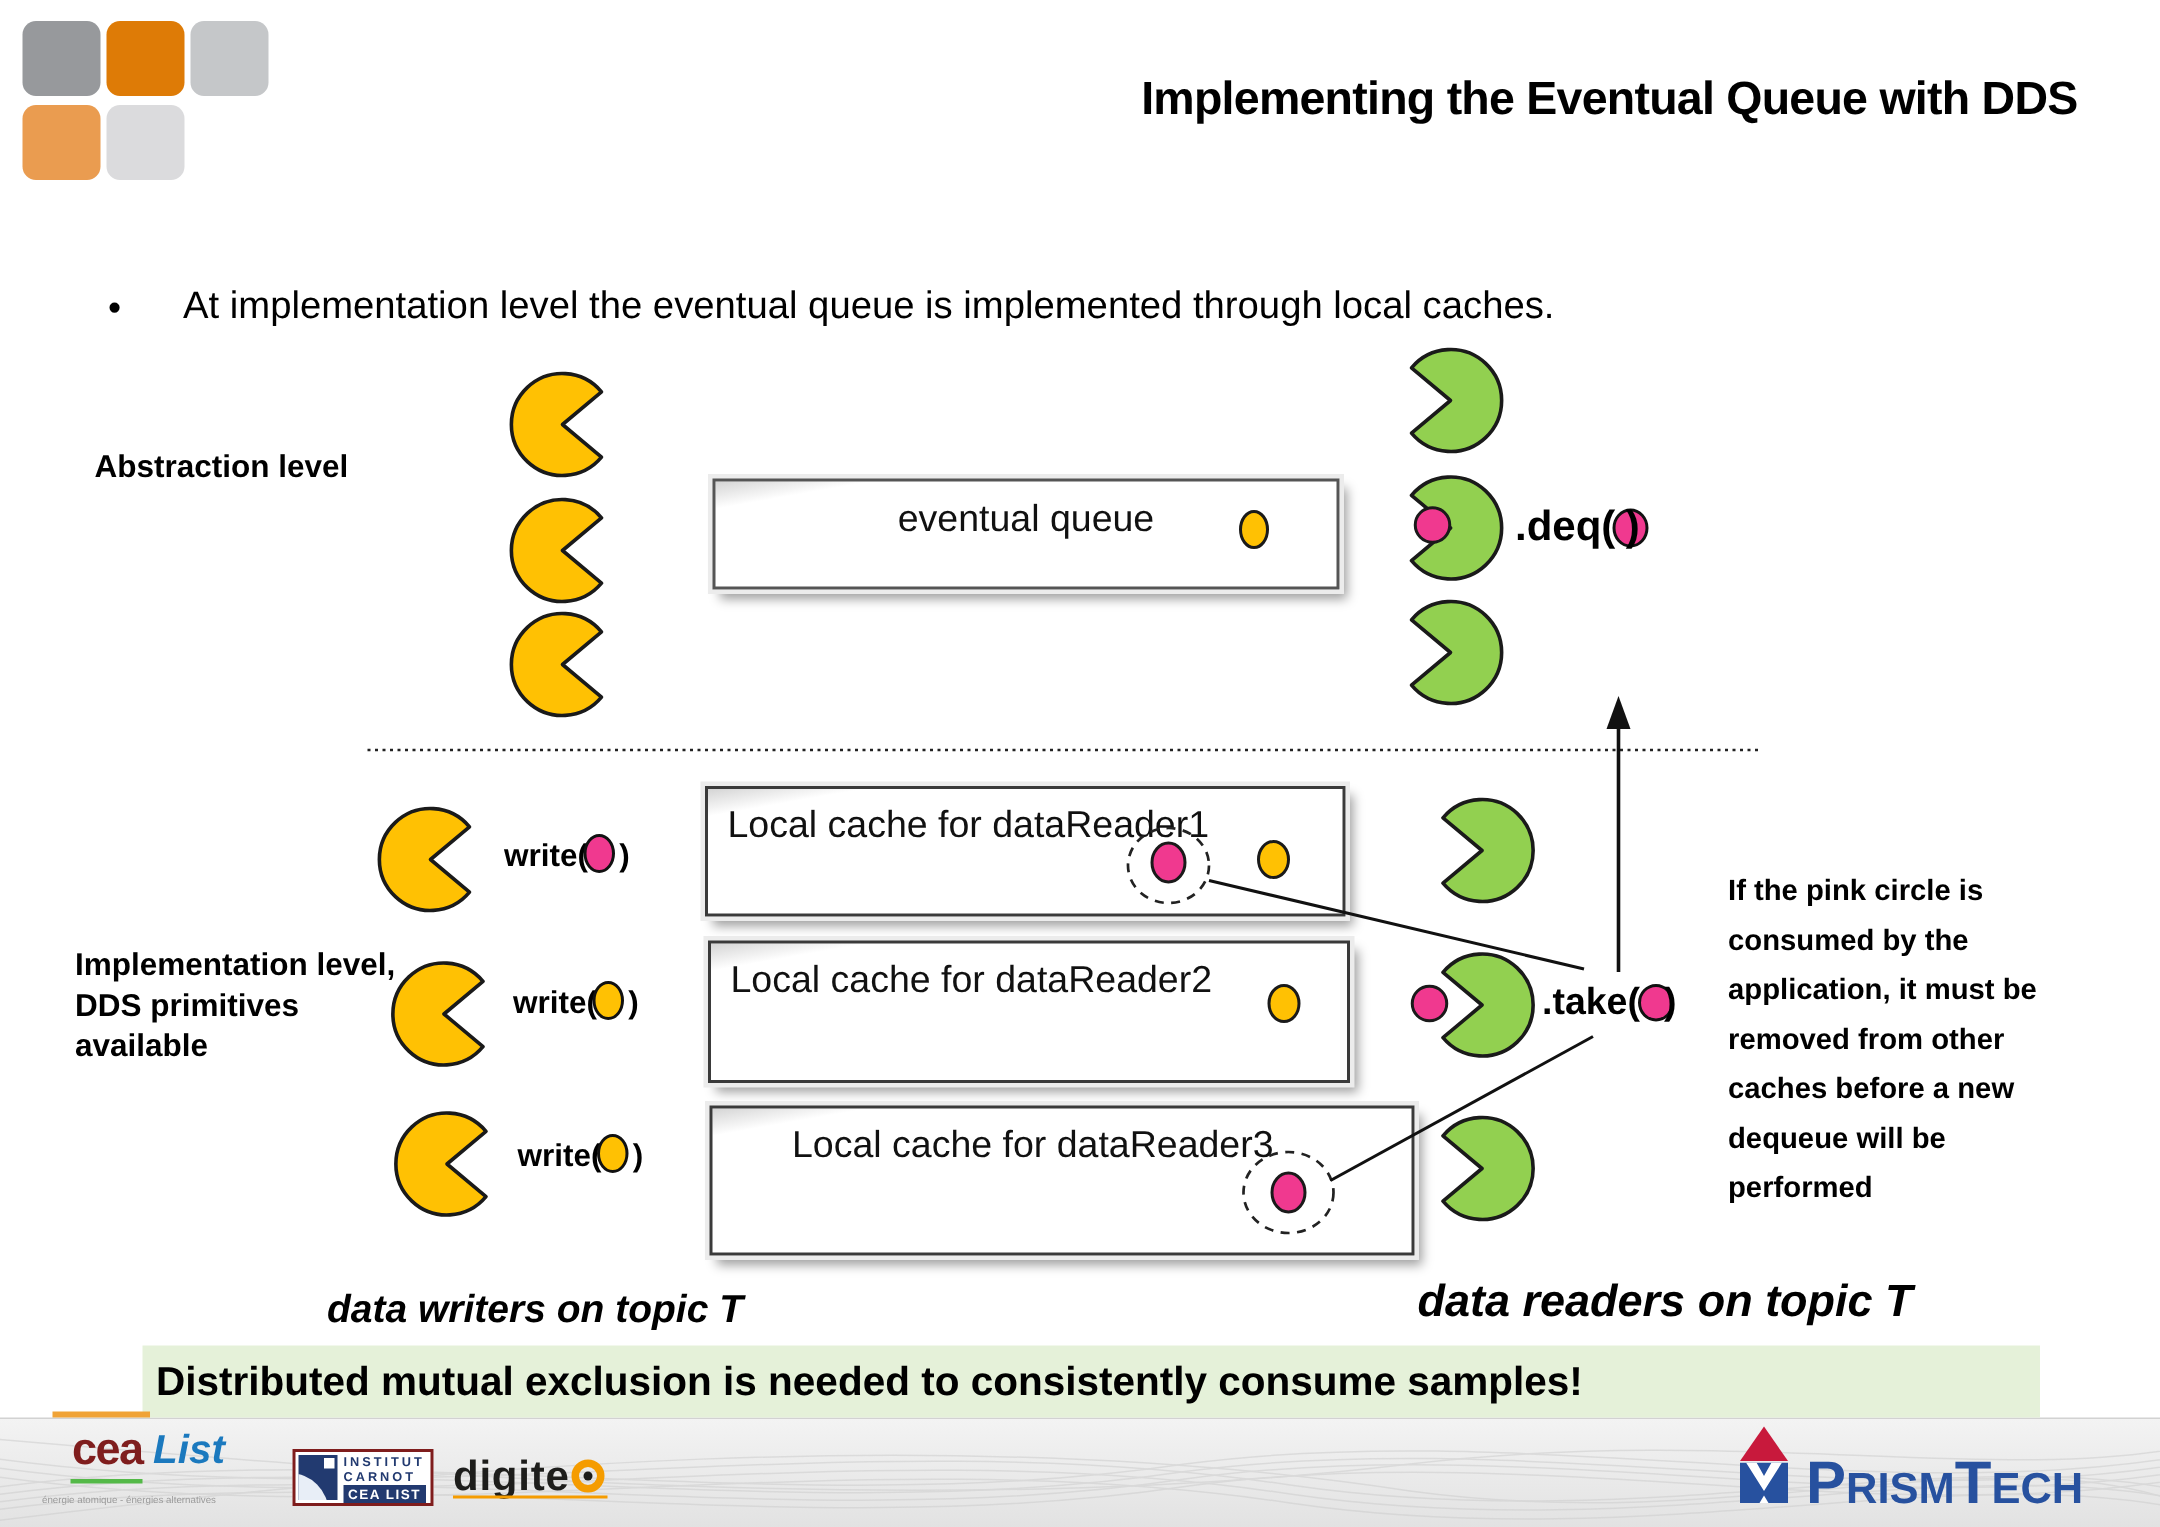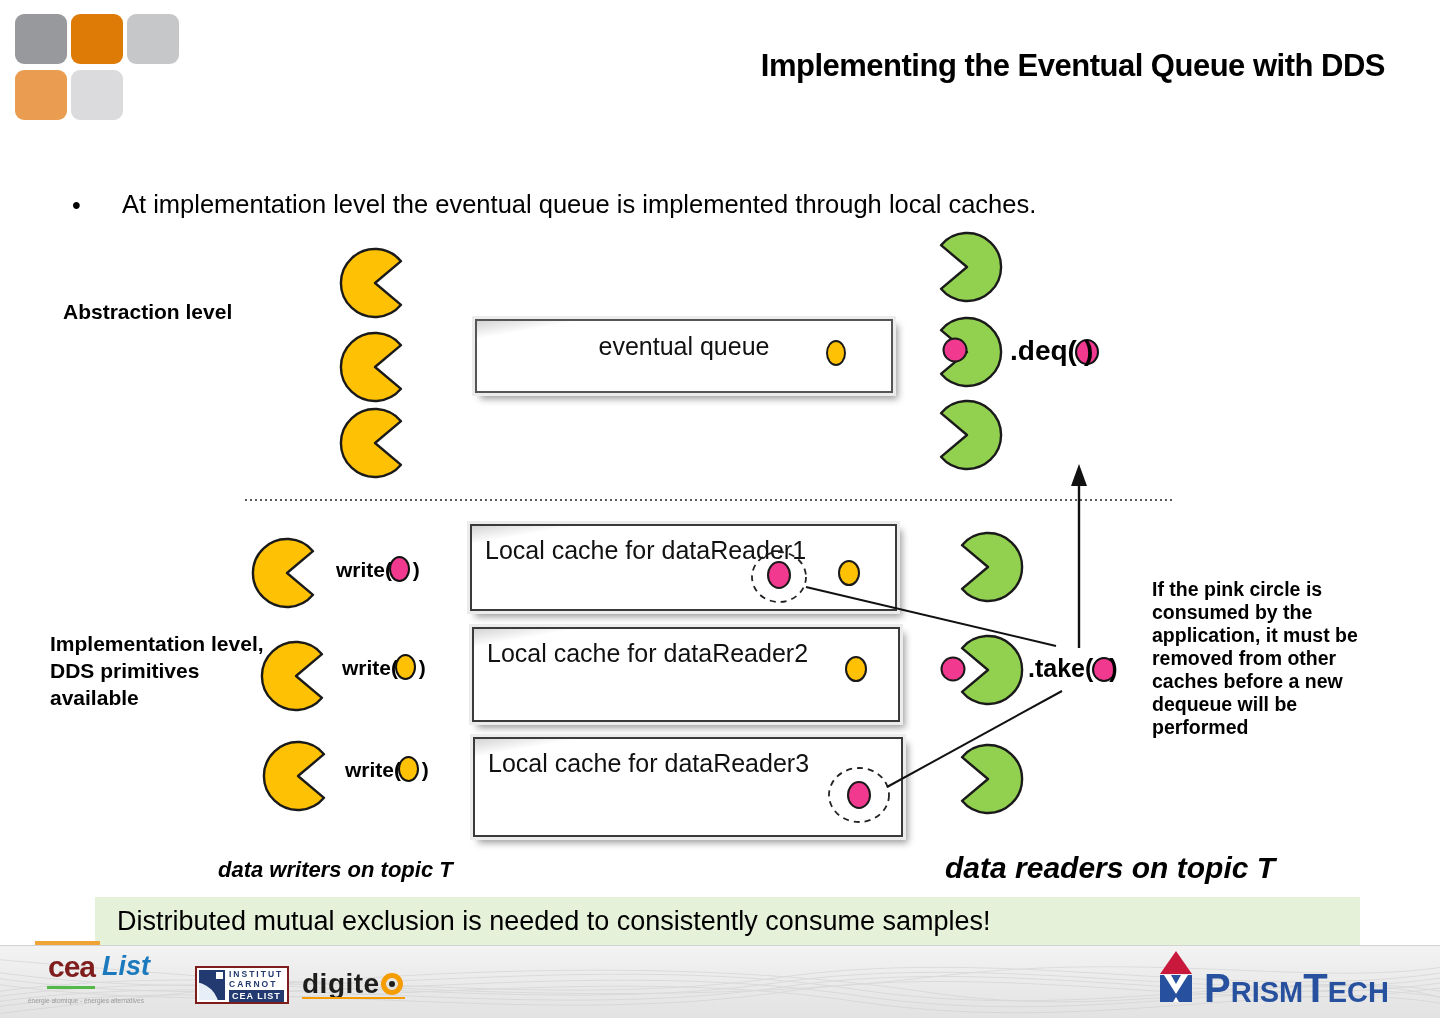--- a/index.html
+++ b/index.html
@@ -9,50 +9,50 @@
   
   .sq{position:absolute;width:52px;height:50px;border-radius:9px;}
   
   #title{left:560px;top:48px;width:825px;text-align:right;font-size:31px;font-weight:bold;letter-spacing:-0.5px;z-index:2;}
   
   #bullet-dot{left:72px;top:191px;font-size:25px;z-index:2;}
   #bullet-text{left:122px;top:190px;width:1040px;font-size:25.5px;z-index:2;}
   
   #abstraction-label{left:63px;top:300px;font-size:21px;font-weight:bold;z-index:2;}
   #implementation-label{left:50px;top:630px;width:224px;font-size:21px;font-weight:bold;line-height:27px;z-index:2;}
-  #note{left:1152px;top:578px;width:214px;font-size:19.5px;font-weight:bold;line-height:23px;z-index:6;}
+  #note{left:1152px;top:578px;width:214px;font-size:19.5px;font-weight:bold;line-height:33px;z-index:6;}
   
   .qbox{position:absolute;background:linear-gradient(170deg,#d4d4d4 0px,#ffffff 18px);
         border:2px solid #3a3a3a;box-shadow:0 0 0 3px #ececec,5px 6px 7px #9f9f9f;z-index:1;}
   .qbox .qlabel{font-size:25px;color:#111;}
   #eq-box{left:475px;top:319px;width:414px;height:70px;border-color:#555;}
   #eq-box .qlabel{display:block;text-align:center;margin-top:11px;}
   #cache1{left:470px;top:524px;width:423px;height:83px;}
   #cache2{left:472px;top:627px;width:424px;height:91px;}
-  #cache3{left:473px;top:737px;width:426px;height:96px;}
+  #cache3{left:473px;top:737px;width:426px;height:96px;padding-left:40px;}
   .cache .qlabel{display:block;margin:10px 0 0 13px;}
   
   .call{position:absolute;font-weight:bold;white-space:nowrap;z-index:6;}
   .dot{display:inline-block;border:2px solid #111;border-radius:50%;vertical-align:-5px;}
   #write1{left:336px;top:556px;font-size:21px;}
   #write2{left:342px;top:654px;font-size:21px;}
   #write3{left:345px;top:756px;font-size:21px;}
   .wdot{width:17px;height:22px;margin:0 -3px 0 -3px;}
   #deq-row{left:1010px;top:335px;font-size:28px;}
   #deq-row .dot{width:20px;height:22px;margin-left:-2px;}
   #deq-row .close{margin-left:-15px;}
   #take-row{left:1028px;top:654px;font-size:25px;}
   #take-row .dot{width:20px;height:21px;margin-left:-1px;}
   #take-row .close{margin-left:-7px;}
   
-  #writers-caption{left:218px;top:857px;font-size:22px;font-weight:bold;font-style:italic;z-index:2;}
+  #writers-caption{left:218px;top:857px;font-size:26px;font-weight:bold;font-style:italic;z-index:2;}
   #readers-caption{left:945px;top:851px;font-size:30px;font-weight:bold;font-style:italic;z-index:2;}
   
   #banner{left:95px;top:897px;width:1265px;height:48px;z-index:6;}
-  #banner span{display:block;padding-left:22px;line-height:48px;font-size:27px;font-weight:normal;}
+  #banner span{display:block;padding-left:9px;line-height:48px;font-size:27px;font-weight:bold;}
   
   #overlay{left:0;top:0;z-index:5;pointer-events:none;}
   
   #footer{left:0;top:945px;width:1440px;height:73px;z-index:4;
           background:linear-gradient(180deg,#f3f3f3,#e2e2e2);border-top:1px solid #d2d2d2;}
   #footer-accent{left:35px;top:941px;width:65px;height:4px;z-index:6;}
   #cea-text{left:48px;top:950px;font-size:30px;font-weight:bold;color:#7f1d1d;letter-spacing:-1px;z-index:6;}
   #list-text{left:102px;top:951px;font-size:27px;font-weight:bold;font-style:italic;color:#1b79be;z-index:6;}
   #cea-line{left:47px;top:986px;width:48px;height:3px;z-index:6;}
   #cea-sub{left:28px;top:997px;font-size:6.5px;color:#9a9a9a;z-index:6;}

